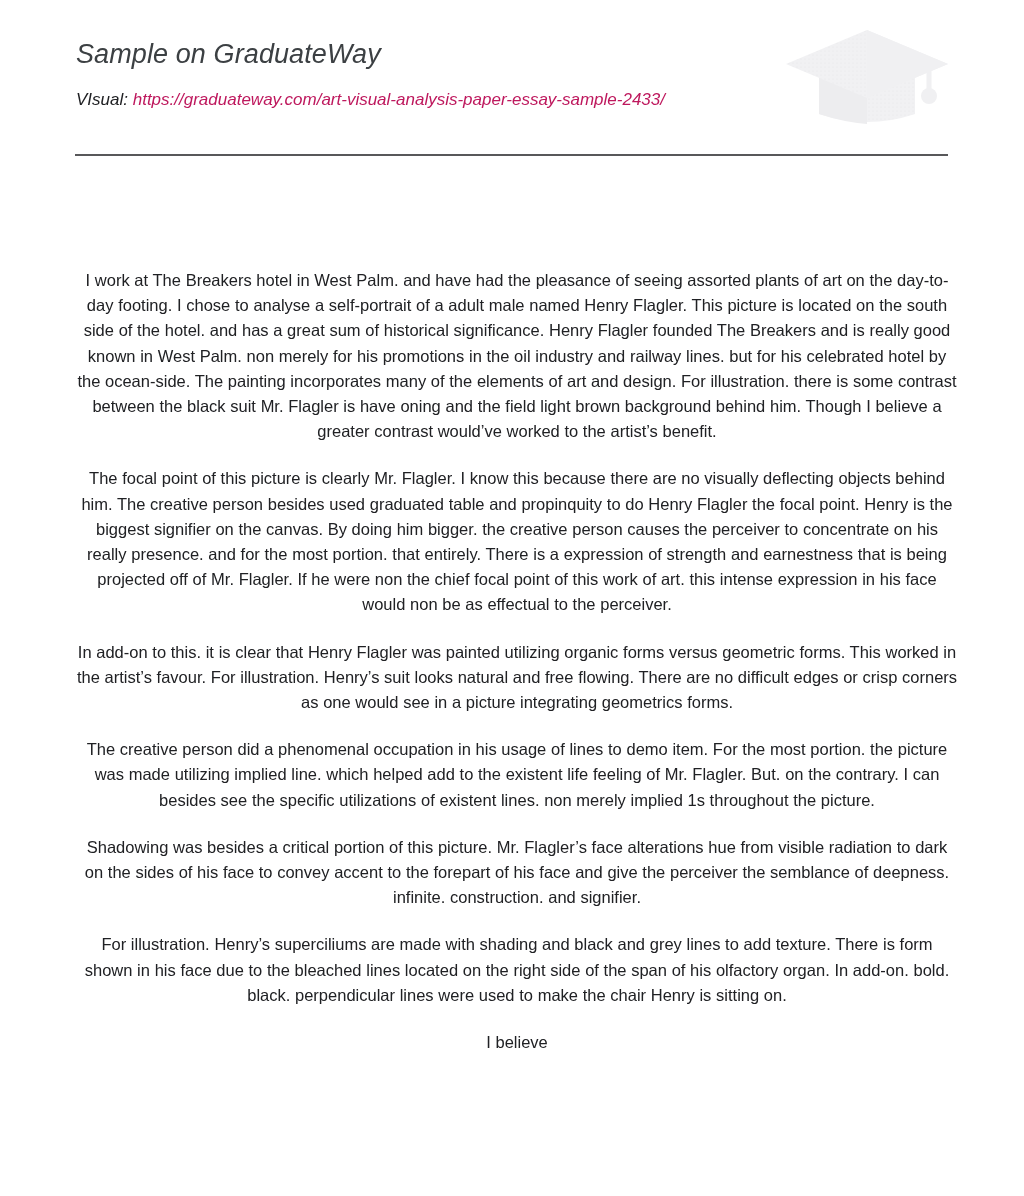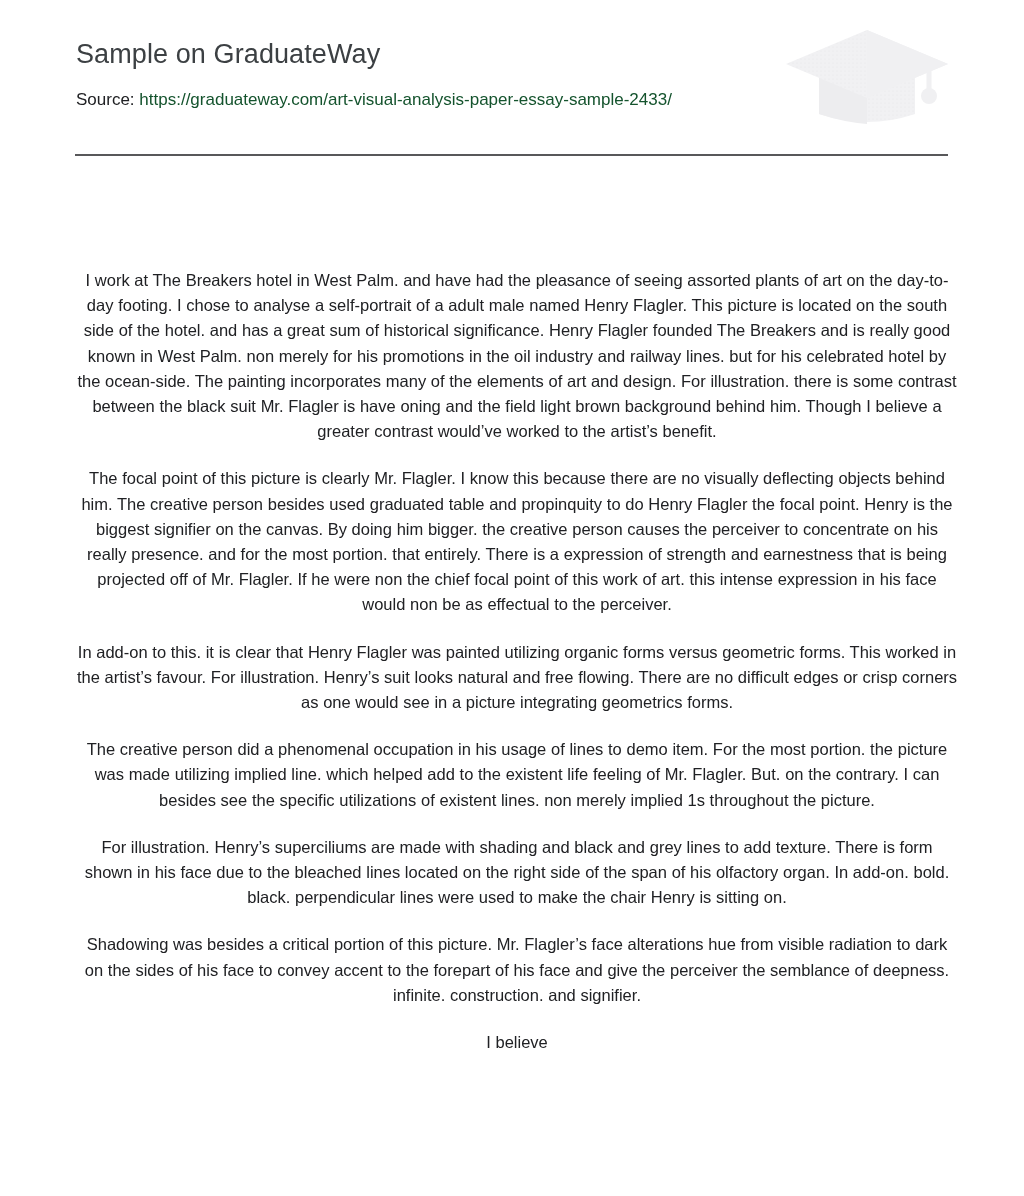--- a/index.html
+++ b/index.html
@@ -24,20 +24,21 @@
     background: #ffffff;
   }
 
   
   .site-header {
     position: absolute;
     left: 0;
     top: 0;
     width: 1024px;
     height: 156px;
+    font-style: italic;
   }
   .site-title {
     position: absolute;
     left: 76px;
     top: 38px;
     font-size: 27px;
     font-weight: 400;
     letter-spacing: 0.1px;
     color: #3c4043;
     line-height: 32px;
@@ -51,21 +52,21 @@
     font-size: 17px;
     font-weight: 400;
     color: #3c4043;
     line-height: 22px;
     white-space: nowrap;
   }
   .source-label {
     color: #202124;
   }
   .source-url {
-    color: #14532d;
+    color: #be185d;
   }
 
   
   .logo-watermark {
     position: absolute;
     left: 772px;
     top: 22px;
     width: 190px;
     height: 112px;
     opacity: 1;
@@ -126,21 +127,21 @@
 </head>
 <body>
 
 <div class="page">
 
   <div class="site-header">
 
     <h1 class="site-title">Sample on GraduateWay</h1>
 
     <div class="source-line">
-      <span class="source-label">Source:</span>
+      <span class="source-label">VIsual:</span>
       <span class="source-url">https://graduateway.com/art-visual-analysis-paper-essay-sample-2433/</span>
     </div>
 
     <div class="logo-watermark">
       <svg viewBox="0 0 190 112" xmlns="http://www.w3.org/2000/svg" aria-hidden="true">
         <defs>
           <pattern id="dots" width="4" height="4" patternUnits="userSpaceOnUse">
             <rect width="4" height="4" fill="#f1f1f3"></rect>
             <circle cx="1" cy="1" r="0.55" fill="#e7e7ea"></circle>
           </pattern>
@@ -159,18 +160,18 @@
   </div>
 
   <hr class="header-divider">
 
 
   <div class="essay-body">
     <p class="essay-paragraph">I work at The Breakers hotel in West Palm. and have had the pleasance of seeing assorted plants of art on the day-to-day footing. I chose to analyse a self-portrait of a adult male named Henry Flagler. This picture is located on the south side of the hotel. and has a great sum of historical significance. Henry Flagler founded The Breakers and is really good known in West Palm. non merely for his promotions in the oil industry and railway lines. but for his celebrated hotel by the ocean-side. The painting incorporates many of the elements of art and design. For illustration. there is some contrast between the black suit Mr. Flagler is have oning and the field light brown background behind him. Though I believe a greater contrast would’ve worked to the artist’s benefit.</p>
     <p class="essay-paragraph">The focal point of this picture is clearly Mr. Flagler. I know this because there are no visually deflecting objects behind him. The creative person besides used graduated table and propinquity to do Henry Flagler the focal point. Henry is the biggest signifier on the canvas. By doing him bigger. the creative person causes the perceiver to concentrate on his really presence. and for the most portion. that entirely. There is a expression of strength and earnestness that is being projected off of Mr. Flagler. If he were non the chief focal point of this work of art. this intense expression in his face would non be as effectual to the perceiver.</p>
     <p class="essay-paragraph">In add-on to this. it is clear that Henry Flagler was painted utilizing organic forms versus geometric forms. This worked in the artist’s favour. For illustration. Henry’s suit looks natural and free flowing. There are no difficult edges or crisp corners as one would see in a picture integrating geometrics forms.</p>
     <p class="essay-paragraph">The creative person did a phenomenal occupation in his usage of lines to demo item. For the most portion. the picture was made utilizing implied line. which helped add to the existent life feeling of Mr. Flagler. But. on the contrary. I can besides see the specific utilizations of existent lines. non merely implied 1s throughout the picture.</p>
+    <p class="essay-paragraph">Shadowing was besides a critical portion of this picture. Mr. Flagler’s face alterations hue from visible radiation to dark on the sides of his face to convey accent to the forepart of his face and give the perceiver the semblance of deepness. infinite. construction. and signifier.</p>
     <p class="essay-paragraph">For illustration. Henry’s superciliums are made with shading and black and grey lines to add texture. There is form shown in his face due to the bleached lines located on the right side of the span of his olfactory organ. In add-on. bold. black. perpendicular lines were used to make the chair Henry is sitting on.</p>
-    <p class="essay-paragraph">Shadowing was besides a critical portion of this picture. Mr. Flagler’s face alterations hue from visible radiation to dark on the sides of his face to convey accent to the forepart of his face and give the perceiver the semblance of deepness. infinite. construction. and signifier.</p>
     <p class="essay-paragraph">I believe</p>
   </div>
 
 </div>
 
 </body></html>

